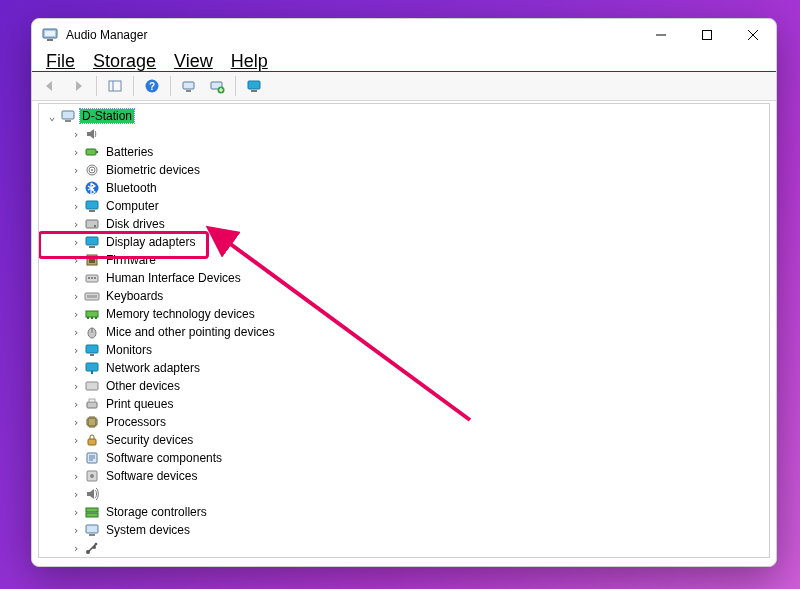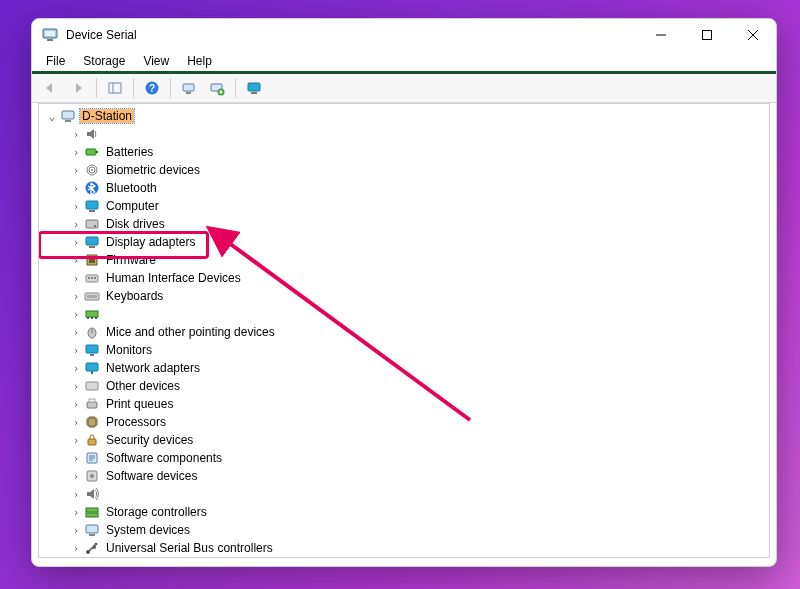--- a/index.html
+++ b/index.html
@@ -15,58 +15,58 @@
   }
   
   .titlebar{display:flex;align-items:center;height:32px;}
   .titlebar .app-icon{width:16px;height:16px;margin:0 8px 0 10px;}
   .titlebar .title{flex:0 0 auto;font-size:12px;}
   .titlebar .spacer{flex:1;}
   .cap-btns{display:flex;height:100%;}
   .cap-btn{width:46px;display:flex;align-items:center;justify-content:center;cursor:default;}
   .cap-btn svg{width:10px;height:10px;}
   
-  .menubar{display:flex;align-items:center;height:20px;padding:0 6px;border-bottom:3px solid #14532d;font-size:12px;gap:2px;}
+  .menubar{display:flex;align-items:center;height:20px;padding:0 6px;border-bottom:1px solid #14532d;font-size:18px;gap:2px;text-decoration:underline;}
   .menu-item{padding:2px 8px;}
   
   .toolbar{display:flex;align-items:center;height:28px;border-bottom:1px solid #d8d8d8;background:#f7f7f7;padding:0 4px;gap:0;}
   .tb-btn{width:24px;height:22px;display:flex;align-items:center;justify-content:center;border:1px solid transparent;margin:0 1px;}
   .tb-btn svg{width:16px;height:16px;}
   .tb-sep{width:1px;height:20px;background:#d0d0d0;margin:0 4px;}
   .tb-btn.disabled{opacity:.45;}
   
   .content{position:absolute;left:6px;right:6px;top:84px;bottom:8px;border:1px solid #cfcfcf;background:#fff;overflow:hidden;}
   .tree{position:absolute;inset:1px;overflow-y:scroll;padding:2px 0;}
   .tree::-webkit-scrollbar{width:16px;}
   .tree::-webkit-scrollbar-track{background:#f0f0f0;}
   .tree::-webkit-scrollbar-thumb{background:#c2c2c2;border:3px solid #f0f0f0;border-radius:8px;}
   .node{display:flex;align-items:center;height:18px;white-space:nowrap;}
   .expander{width:12px;display:flex;align-items:center;justify-content:center;font-family:monospace;color:#606060;font-size:11px}
   .node .ico{width:16px;height:16px;margin:0 4px 0 2px;flex:0 0 16px;}
   .node .lbl{padding:0 2px;}
-  .root .lbl{background:#fdba74;outline:1px dotted #5a9bd4;}
+  .root .lbl{background:#22c55e;outline:1px dotted #5a9bd4;}
   .d1{padding-left:6px;}
   .d2{padding-left:30px;}
   .highlight-box{position:absolute;border:3px solid #e6005c;border-radius:4px;pointer-events:none;}
   .arrow-svg{position:absolute;left:0;top:0;pointer-events:none;}
 </style>
 </head>
 <body>
 
 <div class="window">
 
   <div class="titlebar">
     <span class="app-icon">
       <svg viewBox="0 0 16 16">
           <rect x="1" y="2" width="14" height="9" rx="1" fill="#a8c8e8" stroke="#4a6a8a"></rect>
           <rect x="3" y="4" width="10" height="5" fill="#e8f2fa"></rect>
           <rect x="5" y="12" width="6" height="2" fill="#777"></rect>
         </svg>
     </span>
-    <span class="title">Device Serial</span>
+    <span class="title">Audio Manager</span>
     <span class="spacer"></span>
     <div class="cap-btns">
       <div class="cap-btn">
           <svg viewBox="0 0 10 10">
             <line x1="0" y1="5" x2="10" y2="5" stroke="#000" stroke-width="1"></line>
           </svg>
         </div>
       <div class="cap-btn">
           <svg viewBox="0 0 10 10">
             <rect x="0.5" y="0.5" width="9" height="9" fill="none" stroke="#000" stroke-width="1"></rect>
@@ -229,20 +229,21 @@
           <span class="lbl">Keyboards</span>
         </div>
         <div class="node d2">
           <span class="expander">›</span>
           <span class="ico"><svg viewBox="0 0 16 16">
               <rect x="2" y="5" width="12" height="6" fill="#6bbf4b" stroke="#2a7a2a"></rect>
               <rect x="3" y="11" width="2" height="2" fill="#2a7a2a"></rect>
               <rect x="7" y="11" width="2" height="2" fill="#2a7a2a"></rect>
               <rect x="11" y="11" width="2" height="2" fill="#2a7a2a"></rect>
             </svg></span>
+          <span class="lbl">Memory technology devices</span>
         </div>
         <div class="node d2">
           <span class="expander">›</span>
           <span class="ico"><svg viewBox="0 0 16 16">
               <ellipse cx="8" cy="9" rx="4" ry="5" fill="#c8c8c8" stroke="#777"></ellipse>
               <line x1="8" y1="4" x2="8" y2="9" stroke="#777"></line>
             </svg></span>
           <span class="lbl">Mice and other pointing devices</span>
         </div>
         <div class="node d2">
@@ -331,21 +332,20 @@
             </svg></span>
           <span class="lbl">System devices</span>
         </div>
         <div class="node d2">
           <span class="expander">›</span>
           <span class="ico"><svg viewBox="0 0 16 16">
               <circle cx="4" cy="12" r="2" fill="#555"></circle>
               <path d="M4 12 L12 4 M8 8h3v-3" stroke="#555" stroke-width="1.5" fill="none"></path>
               <circle cx="12" cy="4" r="1.3" fill="#555"></circle>
             </svg></span>
-          <span class="lbl">Universal Serial Bus controllers</span>
         </div>
       </div>
     <div class="highlight-box" id="hlbox" style="display: block; left: -1px; top: 127px; width: 165.391px; height: 22px;"></div>
   </div>
 
 </div>
 
 <svg class="arrow-svg" width="800" height="589">
   <defs>
       <marker id="ah" markerWidth="8" markerHeight="8" refX="2" refY="4" orient="auto">

